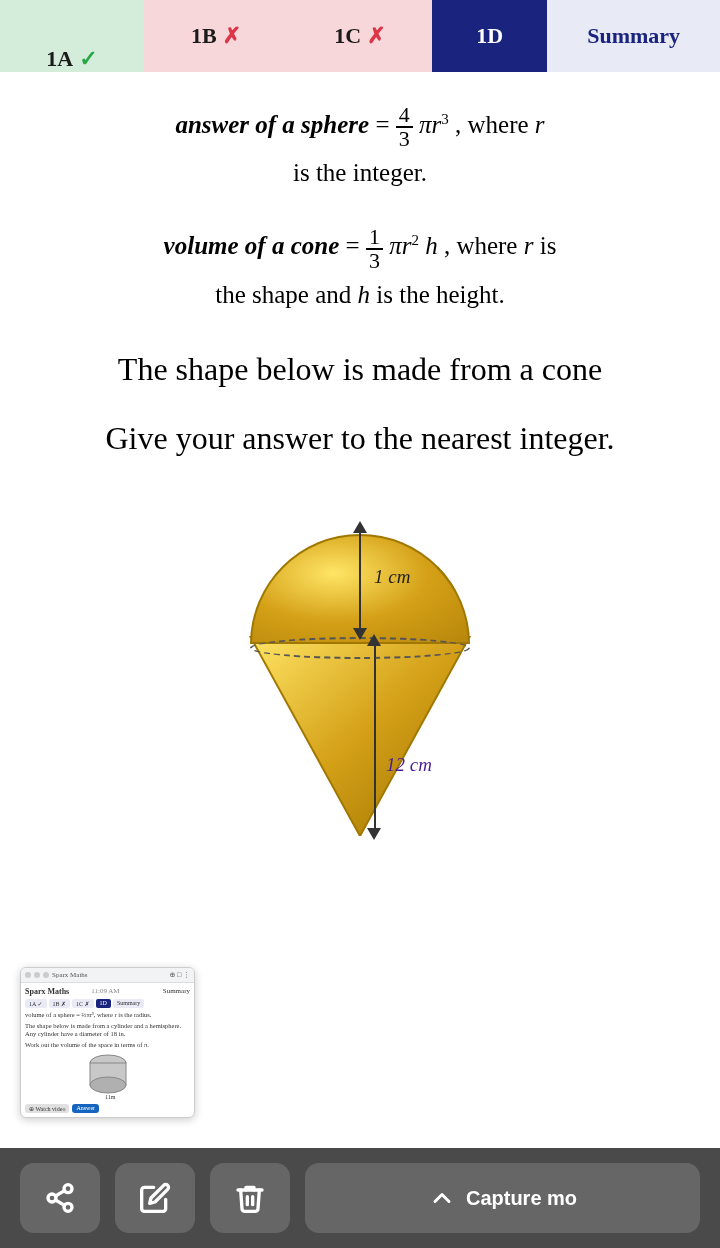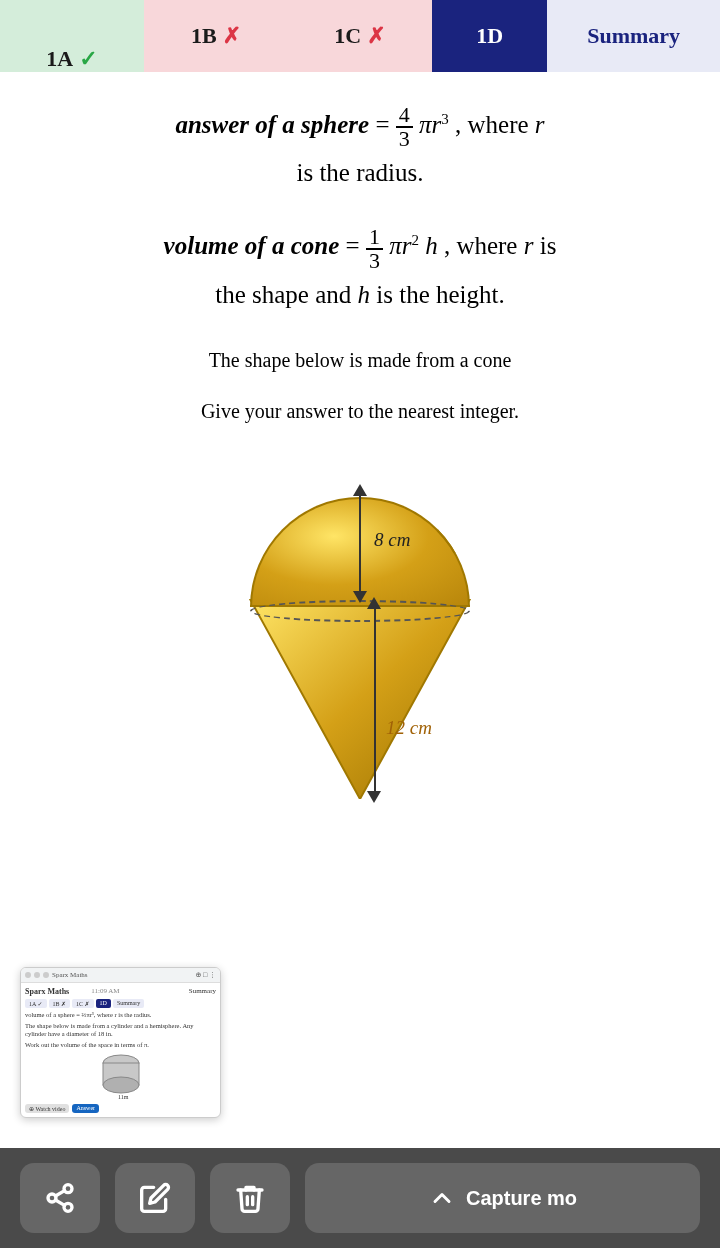--- a/index.html
+++ b/index.html
@@ -52,21 +52,21 @@
       flex: 1.2;
     }
 
     
     .main-content {
       padding: 30px 30px 0 30px;
       text-align: center;
     }
 
     .problem-text {
-      font-size: 20px;
+      font-size: 32px;
       line-height: 1.55;
       margin-bottom: 20px;
       text-align: center;
     }
 
     
     .diagram-container {
       display: flex;
       justify-content: center;
       align-items: center;
@@ -74,21 +74,21 @@
       position: relative;
       width: 380px;
       height: 420px;
     }
 
     
     .mini-preview {
       position: fixed;
       bottom: 130px;
       left: 20px;
-      width: 201px;
+      width: 175px;
       background: #fff;
       border: 1px solid #ccc;
       border-radius: 6px;
       box-shadow: 0 2px 8px rgba(0,0,0,0.2);
       font-size: 9px;
       overflow: hidden;
       z-index: 100;
     }
     .mini-browser-bar {
       background: #f1f3f4;
@@ -203,21 +203,21 @@
     <span style="font-weight:bold; font-style:italic;">answer of a sphere</span>
     <span> = </span>
     <span style="display:inline-block; vertical-align:middle; text-align:center; line-height:1;">
       <span style="display:block; border-bottom:2px solid #000; padding:0 3px; font-size:22px;">4</span>
       <span style="display:block; padding:0 3px; font-size:22px;">3</span>
     </span>
     <span style="font-style:italic;">πr</span><sup>3</sup>
     <span>, where </span>
     <span style="font-style:italic;">r</span>
     <br>
-    <span>is the radius.</span>
+    <span>is the integer.</span>
   </div>
 
   <div class="formula-text">
     <span style="font-weight:bold; font-style:italic;">volume of a cone</span>
     <span> = </span>
     <span style="display:inline-block; vertical-align:middle; text-align:center; line-height:1;">
       <span style="display:block; border-bottom:2px solid #000; padding:0 3px; font-size:22px;">1</span>
       <span style="display:block; padding:0 3px; font-size:22px;">3</span>
     </span>
     <span style="font-style:italic;">πr</span><sup>2</sup>
@@ -237,41 +237,41 @@
 
   <div class="problem-text">
     <div>Give your answer to the nearest integer.</div>
   </div>
 
   <div class="diagram-container">
 
     <div style="position:absolute; top:40px; left:50%; transform:translateX(-50%); width:2px; height:108px; background:#333; z-index:10;"></div>
     <div style="position:absolute; top:37px; left:50%; transform:translateX(-7px); width:0; height:0; border-left:7px solid transparent; border-right:7px solid transparent; border-bottom:12px solid #333; z-index:11;"></div>
     <div style="position:absolute; top:144px; left:50%; transform:translateX(-7px); width:0; height:0; border-left:7px solid transparent; border-right:7px solid transparent; border-top:12px solid #333; z-index:11;"></div>
-    <div style="position:absolute; top:82px; left:calc(50% + 14px); font-size:19px; font-style:italic; color:#222; font-family:'Times New Roman', serif; z-index:12;">8 cm</div>
+    <div style="position:absolute; top:82px; left:calc(50% + 14px); font-size:19px; font-style:italic; color:#222; font-family:'Times New Roman', serif; z-index:12;">1 cm</div>
 
     <div style="position:absolute; top:50px; left:50%; transform:translateX(-50%); width:220px; height:110px; background:radial-gradient(ellipse at 38% 35%, #ffe566, #d4a017, #b8860b); border-radius:110px 110px 0 0; border:2.5px solid #a07800; z-index:5;"></div>
 
     <div style="position:absolute; top:153px; left:50%; transform:translateX(-50%); width:220px; height:22px; border:2px dashed #555; border-radius:50%; z-index:6; background:transparent;"></div>
 
     <svg style="position:absolute; top:152px; left:50%; transform:translateX(-50%); z-index:4;" width="222" height="200">
       <defs>
         <linearGradient id="coneGrad" x1="0%" y1="0%" x2="100%" y2="100%">
           <stop offset="0%" style="stop-color:#ffe566;stop-opacity:1"></stop>
           <stop offset="50%" style="stop-color:#d4a017;stop-opacity:1"></stop>
           <stop offset="100%" style="stop-color:#9a7000;stop-opacity:1"></stop>
         </linearGradient>
       </defs>
       <polygon points="111,200 1,0 221,0" fill="url(#coneGrad)" stroke="#a07800" stroke-width="2"></polygon>
     </svg>
 
     <div style="position:absolute; top:153px; left:calc(50% + 14px); width:2px; height:196px; background:#333; z-index:10;"></div>
     <div style="position:absolute; top:150px; left:calc(50% + 7px); width:0; height:0; border-left:7px solid transparent; border-right:7px solid transparent; border-bottom:12px solid #333; z-index:11;"></div>
     <div style="position:absolute; top:344px; left:calc(50% + 7px); width:0; height:0; border-left:7px solid transparent; border-right:7px solid transparent; border-top:12px solid #333; z-index:11;"></div>
-    <div style="position:absolute; top:270px; left:calc(50% + 26px); font-size:19px; font-style:italic; color:#a16207; font-family:'Times New Roman', serif; z-index:12;">12 cm</div>
+    <div style="position:absolute; top:270px; left:calc(50% + 26px); font-size:19px; font-style:italic; color:#4c1d95; font-family:'Times New Roman', serif; z-index:12;">12 cm</div>
 
   </div>
 </div>
 
 <div class="mini-preview">
   <div class="mini-browser-bar">
     <div class="mini-dot"></div>
     <div class="mini-dot"></div>
     <div class="mini-dot"></div>
     <span class="mini-url">Sparx Maths</span>

